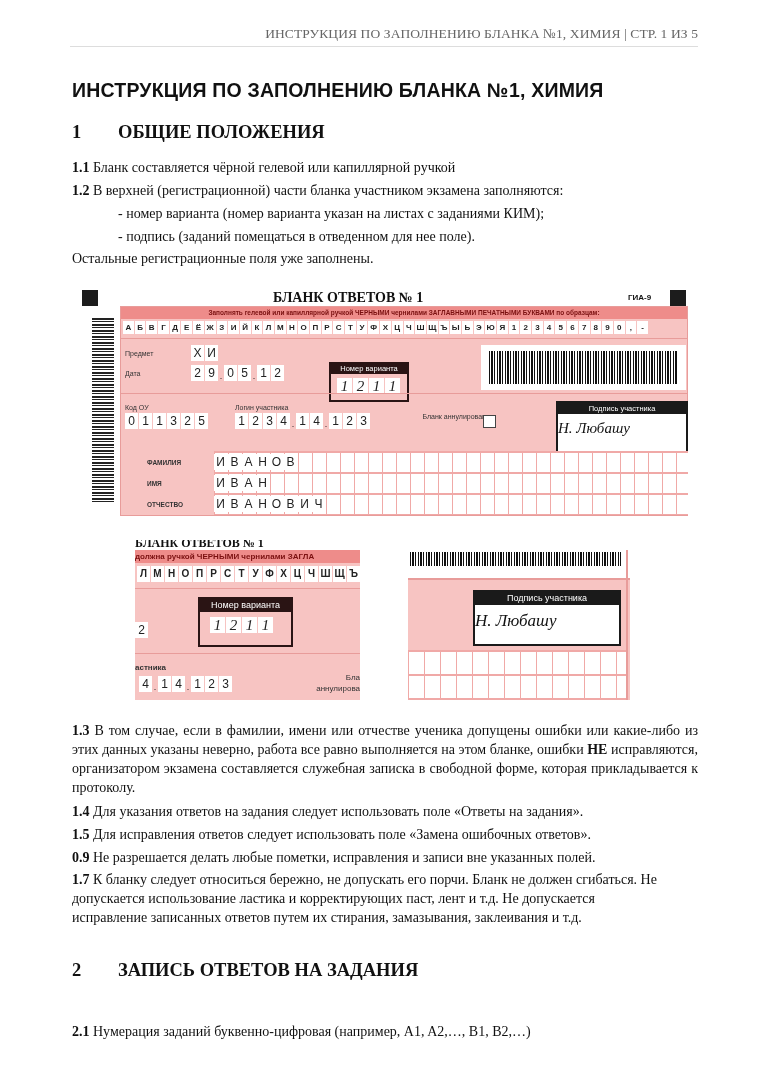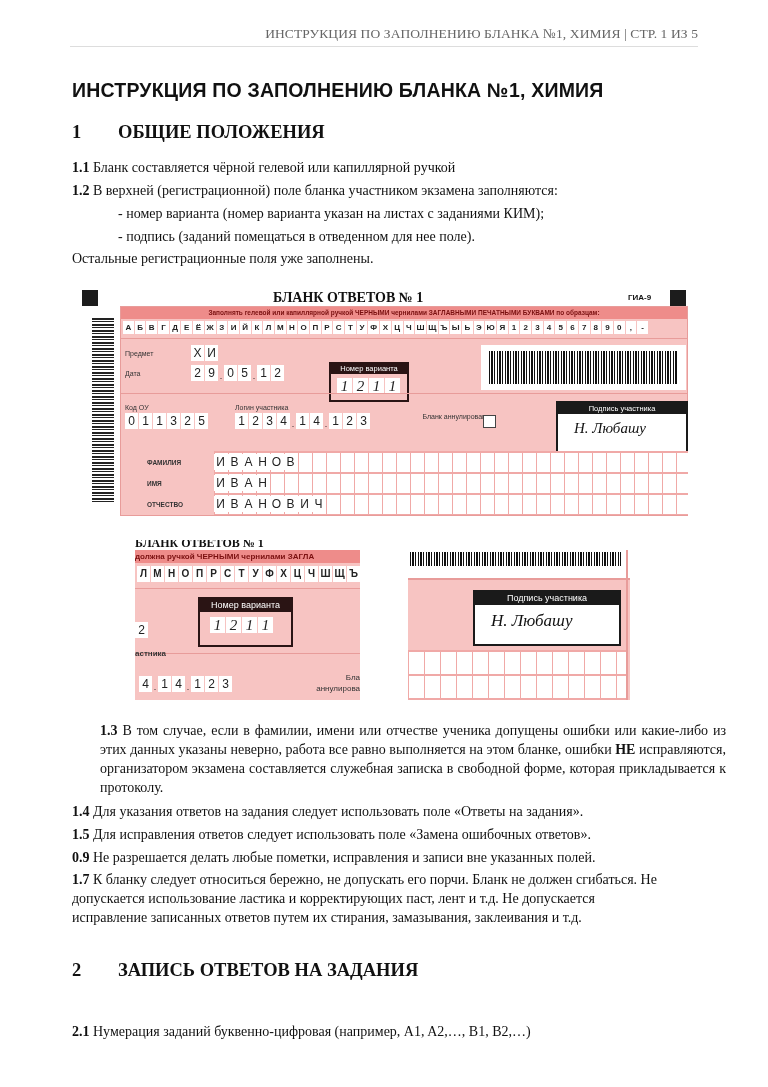--- a/index.html
+++ b/index.html
@@ -5,21 +5,21 @@
   * { box-sizing: border-box; margin: 0; padding: 0; }
   body { width: 768px; height: 1087px; background: #fff; position: relative; overflow: hidden; font-family: "Liberation Serif", serif; color: #111; }
   .hdr { position: absolute; left: 70px; top: 26px; width: 628px; text-align: right; font-size: 13.5px; color: #666; letter-spacing: 0.1px; }
   .hdr-line { position: absolute; left: 70px; top: 46px; width: 628px; height: 1px; background: #ddd; }
   .title { position: absolute; left: 72px; top: 79px; font-family: "Liberation Sans", sans-serif; font-weight: bold; font-size: 19.5px; letter-spacing: 0.2px; }
   .sec { position: absolute; left: 72px; font-weight: bold; font-size: 18.5px; }
   .sec .num { display: inline-block; width: 46px; }
   .p { position: absolute; left: 72px; font-size: 14px; line-height: 19px; width: 626px; }
   .p b { font-weight: bold; }
   .ind { padding-left: 46px; }
-  .just { text-align: justify; margin-left: 28px; }
+  .just { text-align: justify; }
 
   
   .form { position: absolute; left: 78px; top: 288px; width: 622px; height: 232px; }
   .mark { position: absolute; width: 16px; height: 16px; background: #1c1c1c; }
   .fbar { position: absolute; left: 14px; top: 30px; width: 22px; height: 185px;
     background: repeating-linear-gradient(to bottom, #222 0 2px, #fff 2px 3px, #222 3px 4px, #fff 4px 6px); }
   .ftitle { position: absolute; left: 195px; top: 2px; font-family: "Liberation Serif", serif; font-weight: bold; font-size: 14px; }
   .fgia { position: absolute; left: 550px; top: 5px; font-family: "Liberation Sans", sans-serif; font-weight: bold; font-size: 8px; }
   .fbody { position: absolute; left: 42px; top: 18px; width: 568px; height: 210px; background: #f7c4c2; border: 1px solid #e89c9a; }
   .fbody .instr { position: absolute; left: 0; top: 0; width: 100%; height: 12px; background: #ee8c8a; font-family: "Liberation Sans", sans-serif; font-size: 6.5px; font-weight: bold; color: #7a1010; text-align: center; line-height: 12px; white-space: nowrap; overflow: hidden; }
@@ -31,21 +31,21 @@
   .cells span.dot { width: 4px; background: transparent; }
   .vbox { position: absolute; left: 208px; top: 55px; width: 80px; height: 40px; border: 2px solid #2a1414; background: #f7c4c2; }
   .vbox .h { background: #2a1414; color: #fff; font-family: "Liberation Sans", sans-serif; font-size: 7.5px; text-align: center; height: 10px; line-height: 10px; }
   .vbox .cells { left: 6px; top: 14px; }
   .vbox .cells span { font-family: "Liberation Serif", serif; font-style: italic; font-size: 15px; width: 15px; }
   .barcode { position: absolute; background: #fff; }
   .barcode .b { position: absolute; left: 8px; right: 8px; top: 6px; bottom: 6px;
     background: repeating-linear-gradient(to right, #111 0 1px, #fff 1px 2px, #111 2px 4px, #fff 4px 5px, #111 5px 6px, #fff 6px 8px); }
   .sig { position: absolute; left: 435px; top: 94px; width: 132px; height: 55px; border: 2px solid #1a1a1a; background: #fff; }
   .sig .h { background: #1a1a1a; color: #fff; font-family: "Liberation Sans", sans-serif; font-size: 7.5px; text-align: center; height: 11px; line-height: 11px; }
-  .sig .s { font-family: "Liberation Serif", serif; font-style: italic; font-size: 15px; padding: 6px 0 0 16px; white-space: nowrap; }
+  .sig .s { font-family: "Liberation Serif", serif; font-style: italic; font-size: 15px; padding: 6px 0 0 0; white-space: nowrap; }
   .chk { position: absolute; width: 13px; height: 13px; background: #fff; border: 1px solid #444; }
   .grid { position: absolute; background-color: #fff;
     background-image: linear-gradient(to right, #f0a9a7 1px, transparent 1px), linear-gradient(to bottom, #f0a9a7 2px, transparent 2px);
     background-size: 14px 100%, 100% 21px; }
   .sep { position: absolute; left: 0; width: 100%; height: 1px; background: #e89c9a; }
 
   
   .crop1 { position: absolute; left: 135px; top: 540px; width: 225px; height: 160px; overflow: hidden; background: #f7c4c2; }
   .crop2 { position: absolute; left: 408px; top: 550px; width: 222px; height: 150px; overflow: hidden; background: #f7c4c2; }
 </style>
@@ -55,21 +55,21 @@
 <div class="hdr">ИНСТРУКЦИЯ ПО ЗАПОЛНЕНИЮ БЛАНКА №1, ХИМИЯ | СТР. 1 ИЗ 5</div>
 <div class="hdr-line"></div>
 
 <div class="title">ИНСТРУКЦИЯ ПО ЗАПОЛНЕНИЮ БЛАНКА №1, ХИМИЯ</div>
 
 <div class="sec" style="top:122px">
   <span class="num">1</span><span>ОБЩИЕ ПОЛОЖЕНИЯ</span>
 </div>
 
 <div class="p" style="top:158px"><b>1.1</b><span> Бланк составляется чёрной гелевой или капиллярной ручкой</span></div>
-<div class="p" style="top:181px"><b>1.2</b><span> В верхней (регистрационной) поле бланка участником экзамена заполняются:</span></div>
+<div class="p" style="top:181px"><b>1.2</b><span> В верхней (регистрационной) части бланка участником экзамена заполняются:</span></div>
 <div class="p ind" style="top:204px">- номер варианта (номер варианта указан на листах с заданиями КИМ);</div>
 <div class="p ind" style="top:227px">- подпись (заданий помещаться в отведенном для нее поле).</div>
 <div class="p" style="top:249px">Остальные регистрационные поля уже заполнены.</div>
 
 <div class="form">
   <div class="mark" style="left:4px;top:2px"></div>
   <div class="mark" style="left:592px;top:2px"></div>
   <div class="fbar"></div>
   <div class="ftitle">БЛАНК ОТВЕТОВ № 1</div>
   <div class="fgia">ГИА-9</div>
@@ -245,21 +245,21 @@
         <span>1</span>
         <span>2</span>
         <span>1</span>
         <span>1</span>
       </div>
   </div>
   <div class="cells" style="left:0;top:82px">
       <span>2</span>
     </div>
   <div class="sep" style="top:113px"></div>
-  <div class="flbl" style="left:0;top:109px;font-size:8px;font-weight:bold">астника</div>
+  <div class="flbl" style="left:0;top:123px;font-size:8px;font-weight:bold">астника</div>
   <div class="cells" style="left:4px;top:136px">
       <span>4</span>
       <span class="dot" style="font-size: 9px; line-height: 22px;">.</span>
       <span>1</span>
       <span>4</span>
       <span class="dot" style="font-size: 9px; line-height: 22px;">.</span>
       <span>1</span>
       <span>2</span>
       <span>3</span>
     </div>

